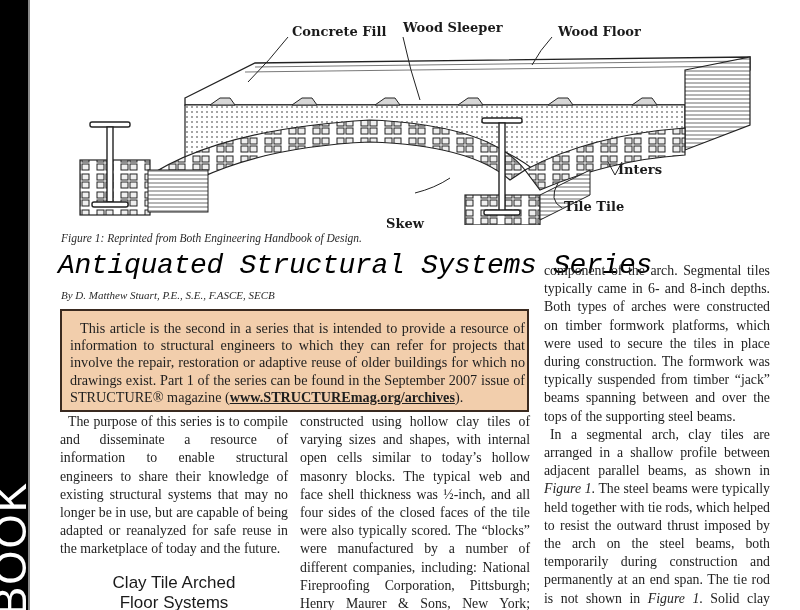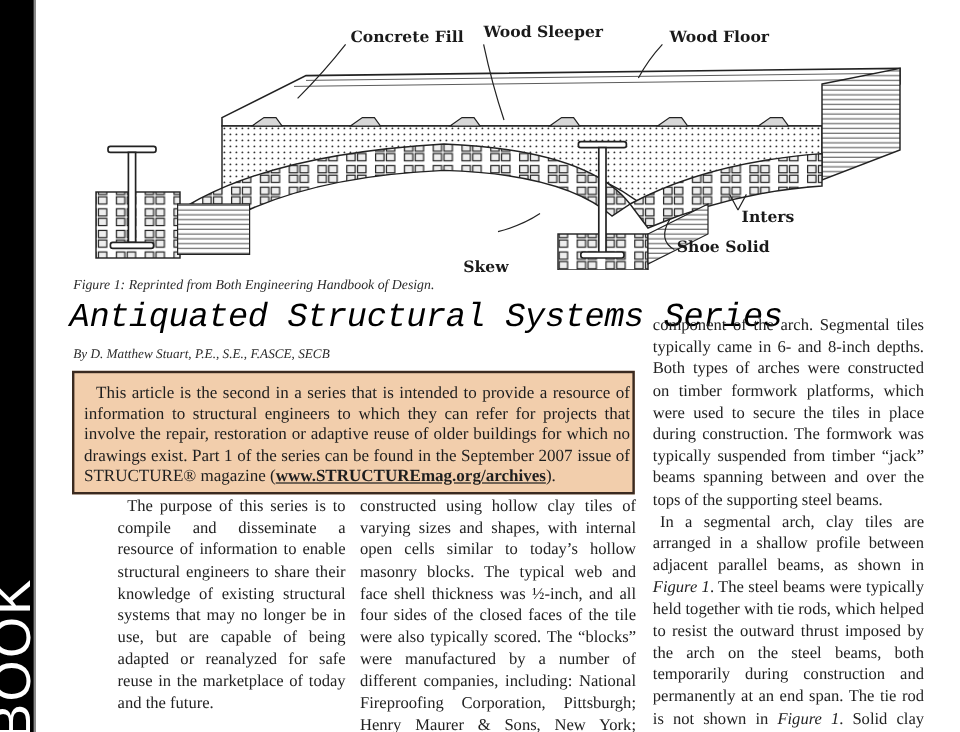--- a/index.html
+++ b/index.html
@@ -42,21 +42,21 @@
     font-size: 14.2px; line-height: 17.2px; text-align: justify; color: #1e1e1e;
   }
   .callout p { margin: 0; text-indent: 10px; }
   .callout a { color: #1e1e1e; font-weight: bold; text-decoration: underline; margin-top: 16px; }
   .col {
     position: absolute; top: 413px; font-size: 13.8px; line-height: 18.2px;
     text-align: justify; color: #222;
   }
   .col p { margin: 0; }
   .col1 { left: 60px; width: 228px; }
-  .col1 p { text-indent: 8px; margin-left: 38px; }
+  .col1 p { text-indent: 8px; }
   .col2 { left: 300px; width: 230px; }
   .col3 { left: 544px; top: 262px; width: 226px; }
   .col3 p.indent { text-indent: 6px; }
   .subhead {
     font-family: "Liberation Sans", sans-serif; font-size: 17px; line-height: 20px;
     text-align: center; margin-top: 14px !important; color: #1a1a1a; text-indent: 0 !important;
   }
   em { font-style: italic; }
 </style>
 </head>
@@ -129,22 +129,22 @@
       <path d="M482,27 Q470,40 462,55"></path>
       <path d="M345,183 Q365,178 380,168"></path>
       <path d="M488,173 Q478,190 492,198"></path>
       <path d="M545,165 L552,152 M545,165 L538,152"></path>
     </g>
   </svg>
   <span class="fig-label" style="left:222px; top:14px;">Concrete Fill</span>
   <span class="fig-label" style="left:333px; top:10px;">Wood Sleeper</span>
   <span class="fig-label" style="left:488px; top:14px;">Wood Floor</span>
   <span class="fig-label" style="left:316px; top:174px;margin-top:32px;">Skew</span>
-  <span class="fig-label" style="left:548px; top:164px;">Inters</span>
-  <span class="fig-label" style="left:494px; top:189px;">Shoe Solid</span>
+  <span class="fig-label" style="left:548px; top:152px;">Inters</span>
+  <span class="fig-label" style="left:494px; top:189px;">Tile Tile</span>
 </div>
 
 <div class="caption">Figure 1: Reprinted from Both Engineering Handbook of Design.</div>
 <div class="title">Antiquated Structural Systems Series</div>
 <div class="byline">By D. Matthew Stuart, P.E., S.E., F.ASCE, SECB</div>
 
 <div class="callout">
   <p><span>This article is the second in a series that is intended to provide a resource of information to structural engineers to which they can refer for projects that involve the repair, restoration or adaptive reuse of older buildings for which no drawings exist. Part 1 of the series can be found in the September 2007 issue of STRUCTURE® magazine (</span><a>www.STRUCTUREmag.org/archives</a><span>).</span></p>
 </div>
 

